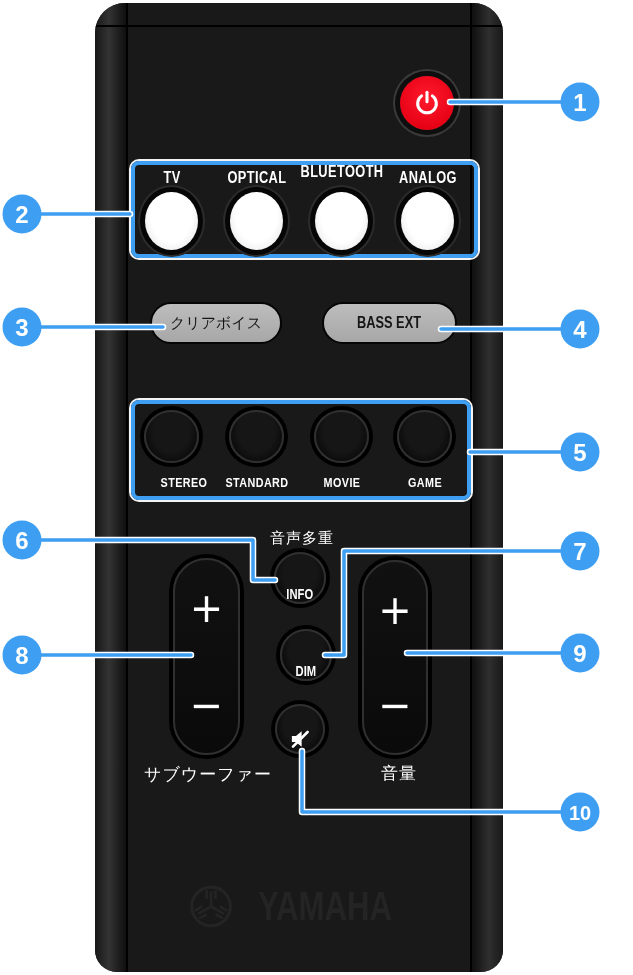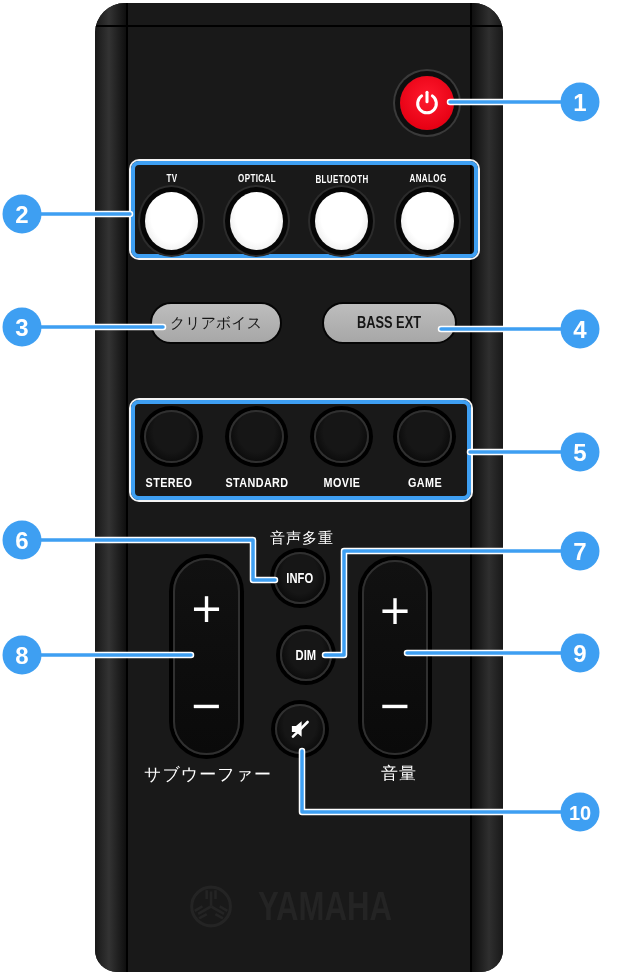--- a/index.html
+++ b/index.html
@@ -12,21 +12,21 @@
     position:absolute;left:95px;top:3px;width:408px;height:969px;
     background:#191919;border-radius:30px 30px 22px 22px;overflow:hidden;
   }
   .strip-l{position:absolute;left:0;top:0;bottom:0;width:31px;
     background:linear-gradient(90deg,#181818,#333333 45%,#0f0f0f);border-right:2px solid #000;}
   .strip-r{position:absolute;right:0;top:0;bottom:0;width:31px;
     background:linear-gradient(90deg,#0f0f0f,#2f2f2f 55%,#191919);border-left:2px solid #000;}
   .top-cap{position:absolute;left:0;top:0;width:100%;height:22px;border-bottom:2px solid #000;}
   .lbl{position:absolute;transform:translate(-50%,-50%);white-space:nowrap;color:#fff;}
   .cond{display:inline-block;transform:scaleX(0.8);}
-  .btn-label{font-weight:bold;font-size:10px;letter-spacing:.5px;}
+  .btn-label{font-weight:bold;font-size:16px;letter-spacing:.5px;}
   .jp{font-size:15px;letter-spacing:1px;}
   
   .power{
     position:absolute;left:400px;top:76px;width:54px;height:54px;border-radius:50%;
     background:radial-gradient(circle at 50% 40%,#ff1a2e,#e60013 75%);
     box-shadow:0 0 0 5px #0e0e0e,0 0 0 7px #3a3a3a;
     display:flex;align-items:center;justify-content:center;
   }
   
   .blue-box{
@@ -45,21 +45,21 @@
     background:linear-gradient(180deg,#bdbdbd,#a7a7a7);
     display:flex;align-items:center;justify-content:center;color:#161616;box-sizing:border-box;
   }
   .pill .txt{font-size:15px;}
   .pill .txt-b{font-weight:bold;font-size:16px;}
   
   .black-btn{
     position:absolute;border-radius:50%;
     background:radial-gradient(ellipse at 50% 40%,#161616 50%,#000 100%);
     border:2px solid #303030;box-shadow:0 0 0 4px #000;box-sizing:border-box;
-    display:flex;align-items:center;justify-content:center;color:#fff;
+    display:flex;align-items:flex-end;justify-content:center;color:#fff;
   }
   .black-btn .small{font-weight:bold;font-size:14px;}
   
   .rocker{
     position:absolute;border-radius:34px;
     background:linear-gradient(180deg,#111,#0a0a0a);
     border:2px solid #303030;box-shadow:0 0 0 4px #000;box-sizing:border-box;
     display:flex;flex-direction:column;
   }
   .rocker-half{flex:1;display:flex;align-items:center;justify-content:center;color:#fff;}
@@ -95,21 +95,21 @@
         <path d="M12 2.8 V11" stroke="#fff" stroke-width="2.6" stroke-linecap="round" fill="none"></path>
         <path d="M7.4 5.9 a8 8 0 1 0 9.2 0" stroke="#fff" stroke-width="2.6" stroke-linecap="round" fill="none"></path>
       </svg>
     </span>
   </div>
 
   <div class="blue-box" style="left:131px;top:161px;width:339px;height:89px;"></div>
 
   <div class="lbl btn-label" style="left:172px;top:178px;"><span class="cond">TV</span></div>
   <div class="lbl btn-label" style="left:257px;top:178px;"><span class="cond">OPTICAL</span></div>
-  <div class="lbl btn-label" style="left:342px;top:179px;"><span class="cond">BLUETOOTH</span></div>
+  <div class="lbl btn-label" style="left:342px;top:172px;"><span class="cond">BLUETOOTH</span></div>
   <div class="lbl btn-label" style="left:428px;top:178px;"><span class="cond">ANALOG</span></div>
 
   <div class="white-btn" style="left:145px;top:192px;"></div>
   <div class="white-btn" style="left:230px;top:192px;"></div>
   <div class="white-btn" style="left:315px;top:192px;"></div>
   <div class="white-btn" style="left:401px;top:192px;"></div>
 
   <div class="pill" style="left:150px;top:302px;width:132px;">
     <span class="txt">クリアボイス</span>
   </div>
@@ -117,21 +117,21 @@
     <span class="txt-b cond">BASS EXT</span>
   </div>
 
   <div class="blue-box" style="left:131px;top:400px;width:332px;height:92px;"></div>
 
   <div class="black-btn" style="left:144px;top:410px;width:55px;height:53px;"></div>
   <div class="black-btn" style="left:229px;top:410px;width:55px;height:53px;"></div>
   <div class="black-btn" style="left:314px;top:410px;width:55px;height:53px;"></div>
   <div class="black-btn" style="left:397px;top:410px;width:55px;height:53px;"></div>
 
-  <div class="lbl btn-label" style="left:169px;top:482px;font-size:13.5px;text-decoration:underline;"><span class="cond">STEREO</span></div>
+  <div class="lbl btn-label" style="left:184px;top:482px;font-size:13.5px;text-decoration:underline;"><span class="cond">STEREO</span></div>
   <div class="lbl btn-label" style="left:257px;top:482px;font-size:13.5px;text-align:center;"><span class="cond">STANDARD</span></div>
   <div class="lbl btn-label" style="left:342px;top:482px;font-size:13.5px;text-decoration:underline;"><span class="cond">MOVIE</span></div>
   <div class="lbl btn-label" style="left:425px;top:482px;font-size:13.5px;"><span class="cond">GAME</span></div>
 
   <div class="lbl jp" style="left:302px;top:538px;">音声多重</div>
 
   <div class="black-btn" style="left:274px;top:552px;width:52px;height:52px;">
     <span class="small cond">INFO</span>
   </div>
 

